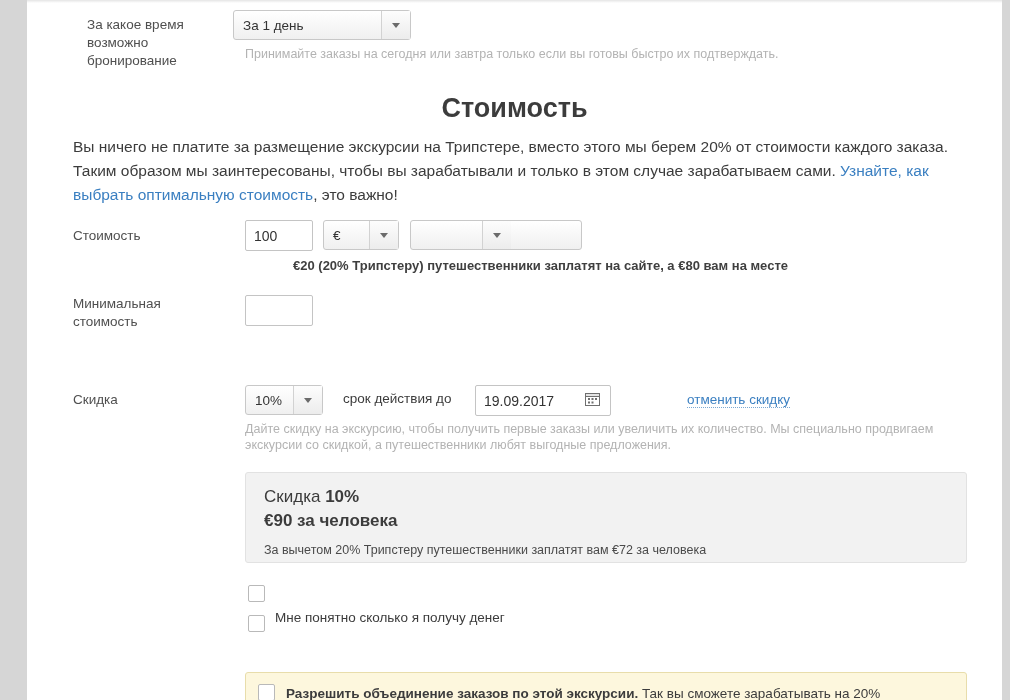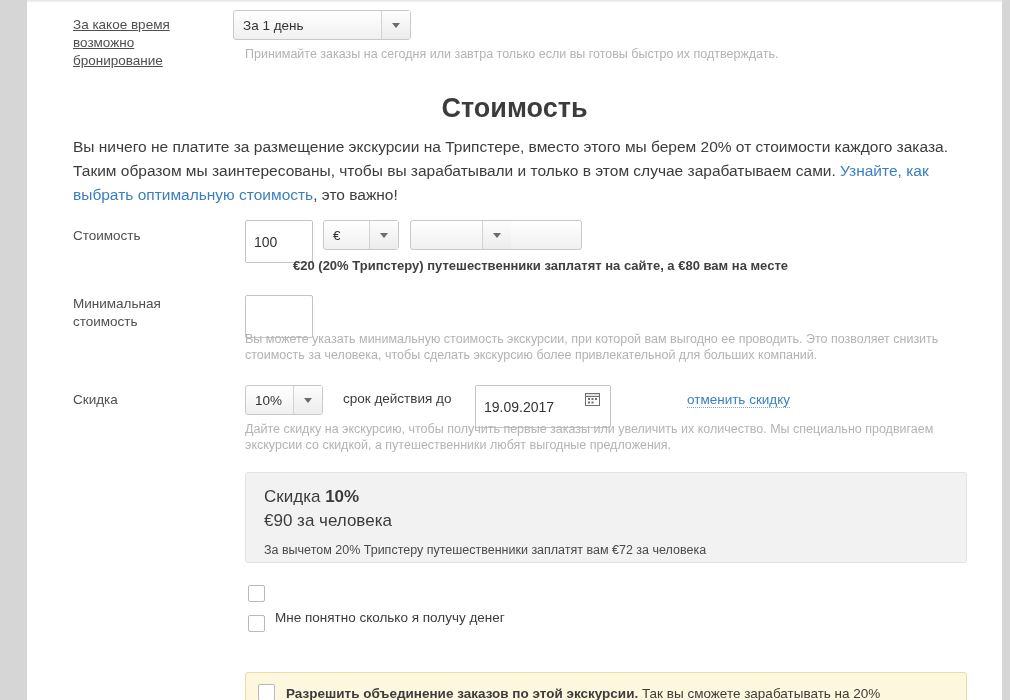--- a/index.html
+++ b/index.html
@@ -92,21 +92,21 @@
     width: 0; height: 0;
     border-left: 4px solid transparent;
     border-right: 4px solid transparent;
     border-top: 5px solid #6b6b6b;
   }
   .textinput {
     box-sizing: border-box;
     border: 1px solid #c4c4c4;
     border-radius: 2px;
     background: #ffffff;
-    height: 43px;
+    height: 31px;
     font-size: 14px;
     color: #333;
     padding: 0 8px;
     font-family: "Liberation Sans", sans-serif;
     outline: none;
   }
   .link {
     color: #3a7fc1;
     text-decoration: none;
   }
@@ -143,21 +143,21 @@
   }
   .pricebox .p1 {
     font-size: 17px;
     color: #3c3c3c;
     margin: 14px 0 0 18px;
   }
   .pricebox .p2 {
     font-size: 17px;
     color: #3c3c3c;
     margin: 4px 0 0 18px;
-    font-weight: normal;
+    font-weight: bold;
   }
   .pricebox .p3 {
     font-size: 12.5px;
     color: #4a4a4a;
     margin: 12px 0 0 18px;
   }
 
   .checkbox {
     box-sizing: border-box;
     width: 17px;
@@ -205,21 +205,21 @@
 </style>
 </head>
 <body>
 
 <div class="page-frame">
   <div class="edge-left"></div>
   <div class="edge-right"></div>
 
   <div class="content">
 
-    <div class="label" style="left:46px; top:16px; width:150px;text-decoration:underline;">За какое время возможно бронирование</div>
+    <div class="label" style="left:60px; top:16px; width:150px;">За какое время возможно бронирование</div>
 
     <div class="select" style="position:absolute; left:206px; top:10px; width:178px;">
       <span class="sel-text">За 1 день</span>
       <span class="arrow-box">
         <span class="caret"></span>
       </span>
     </div>
 
     <div class="hint" style="position:absolute; left:218px; top:46px; width:740px;">Принимайте заказы на сегодня или завтра только если вы готовы быстро их подтверждать.</div>
 
@@ -246,21 +246,20 @@
         <span class="caret"></span>
       </span>
     </div>
 
     <div class="hint-strong" style="position:absolute; left:218px; top:258px;margin-left:48px;">€20 (20% Трипстеру) путешественники заплатят на сайте, а €80 вам на месте</div>
 
     <div class="label" style="left:46px; top:295px; width:140px;">Минимальная стоимость</div>
 
     <input class="textinput" style="position: absolute; left: 218px; top: 295px; width: 68px;" value="">
 
-    <div class="hint" style="position:absolute; left:218px; top:331px; width:742px;">Вы можете указать минимальную стоимость экскурсии, при которой вам выгодно ее проводить. Это позволяет снизить стоимость за человека, чтобы сделать экскурсию более привлекательной для больших компаний.</div>
 
     <div class="label" style="left:46px; top:391px;">Скидка</div>
 
     <div class="select" style="position:absolute; left:218px; top:385px; width:78px;">
       <span class="sel-text">10%</span>
       <span class="arrow-box">
         <span class="caret"></span>
       </span>
     </div>
 

